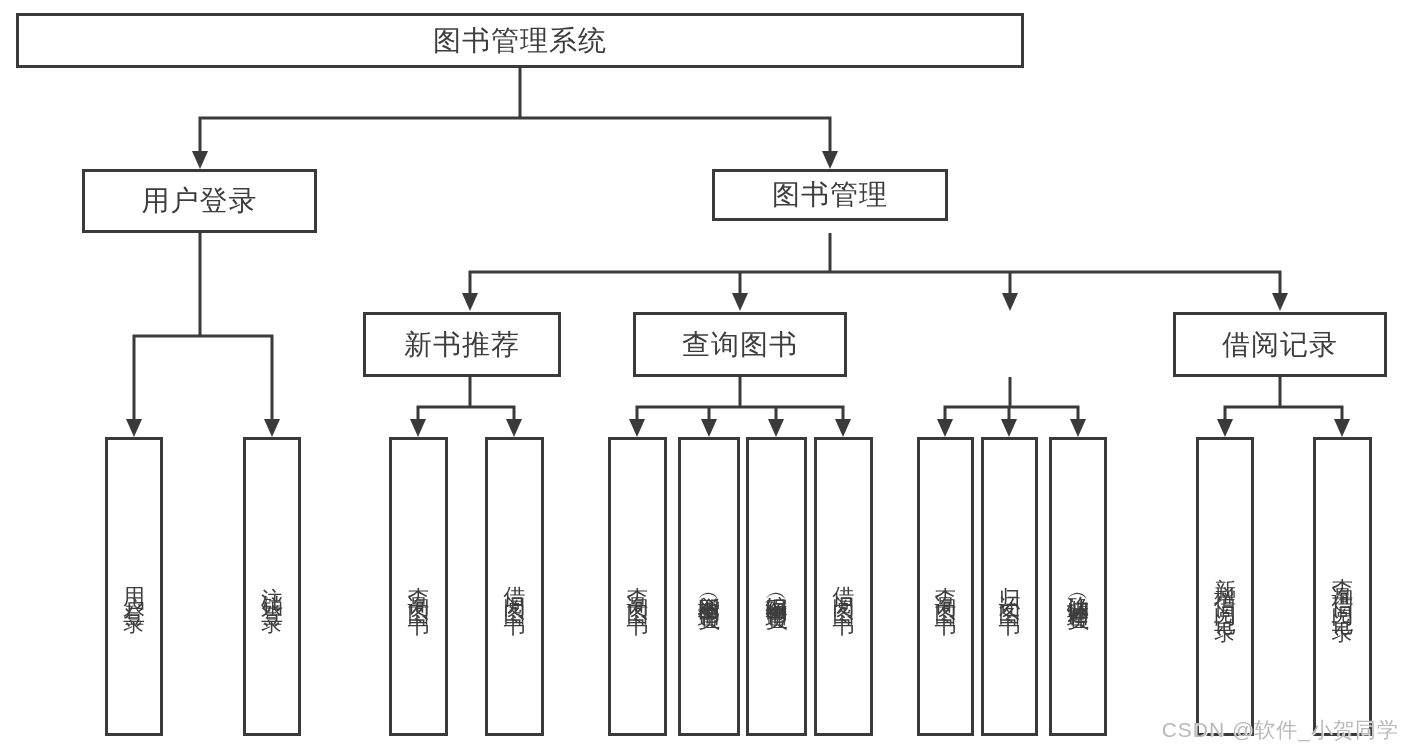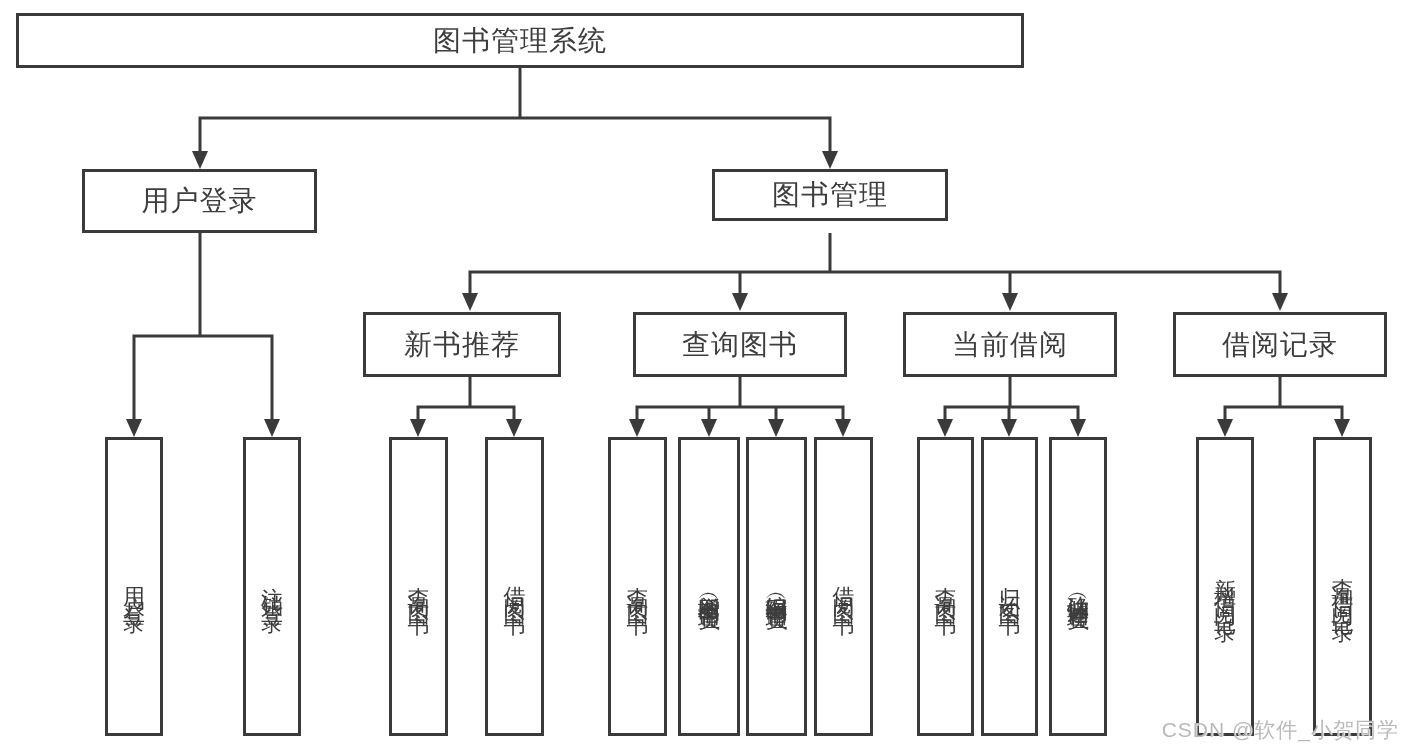--- a/index.html
+++ b/index.html
@@ -123,21 +123,20 @@
     </g>
   </svg>
 
   <div class="box h" style="left:16px; top:13px; width:1008px; height:55px;">图书管理系统</div>
 
   <div class="box h" style="left:82px; top:169px; width:235px; height:64px;">用户登录</div>
   <div class="box h" style="left:712px; top:169px; width:236px; height:52px;">图书管理</div>
 
   <div class="box h" style="left:363px; top:312px; width:198px; height:65px;">新书推荐</div>
   <div class="box h" style="left:633px; top:312px; width:214px; height:65px;">查询图书</div>
-  <div class="box h" style="left:903px; top:312px; width:214px; height:65px;">当前借阅</div>
   <div class="box h" style="left:1173px; top:312px; width:214px; height:65px;">借阅记录</div>
 
   <div class="box v" style="left:105px; top:437px; width:58px; height:299px;">用户登录</div>
   <div class="box v" style="left:243px; top:437px; width:58px; height:299px;">注销登录</div>
 
   <div class="box v" style="left:389px; top:437px; width:59px; height:299px;">查询图书</div>
   <div class="box v" style="left:485px; top:437px; width:59px; height:299px;">借阅图书</div>
 
   <div class="box v" style="left:608px; top:437px; width:59px; height:299px;">查询图书</div>
   <div class="box v long" style="left:678px; top:437px; width:62px; height:299px;">新增图书（管理员）</div>

